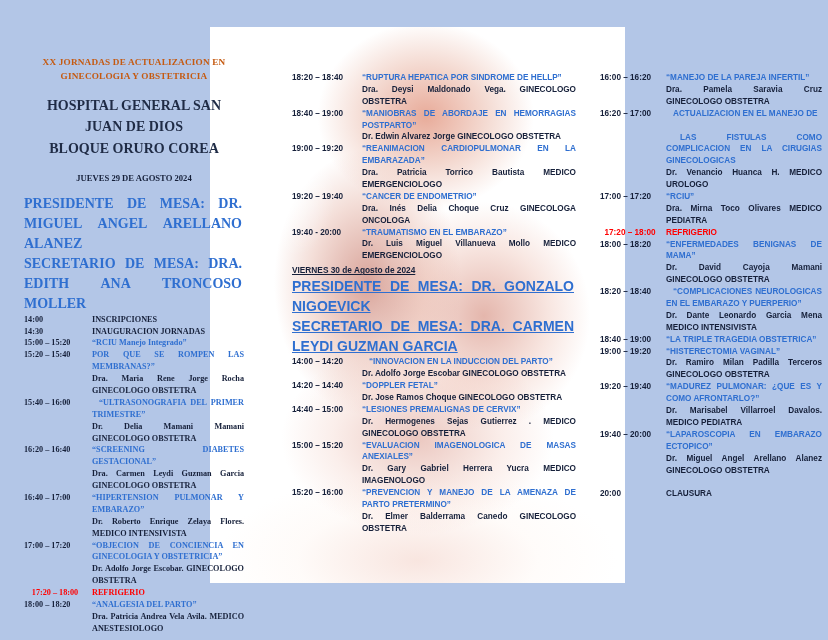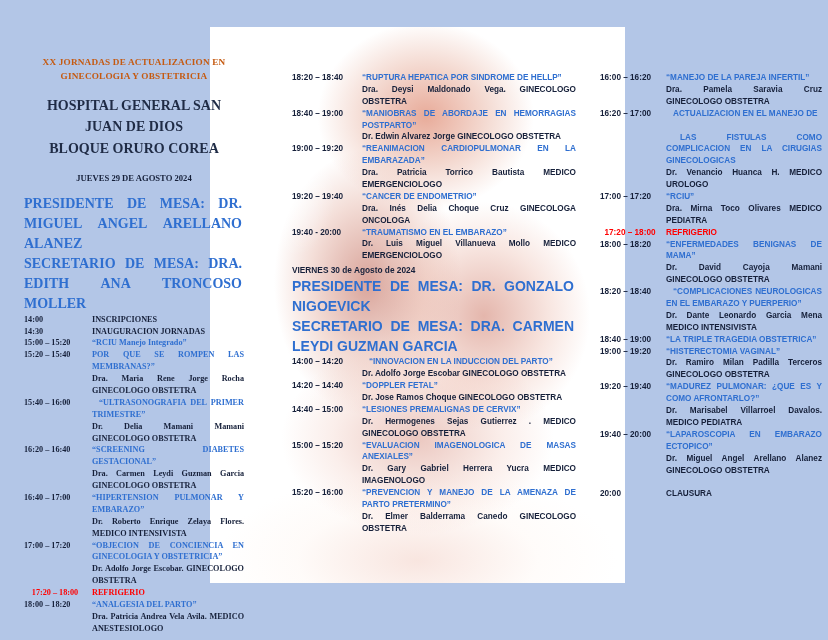--- a/index.html
+++ b/index.html
@@ -91,21 +91,21 @@
     text-align-last: left;
     margin: 0 2px 0 0;
   }
   .day-head {
     color: #16203a;
     font-weight: bold;
     font-size: 8.3px;
     line-height: 1.45;
     margin: 2px 0 0 0;
   }
-  .chair-line.mid, .day-head.mid { padding-left: 0; }
+  .chair-line.mid, .day-head.mid { padding-left: 0; text-decoration: underline; }
 
   
   .row {
     display: flex;
     align-items: flex-start;
     font-size: 8.2px;
     line-height: 1.45;
     margin: 0;
   }
   .row .time {

